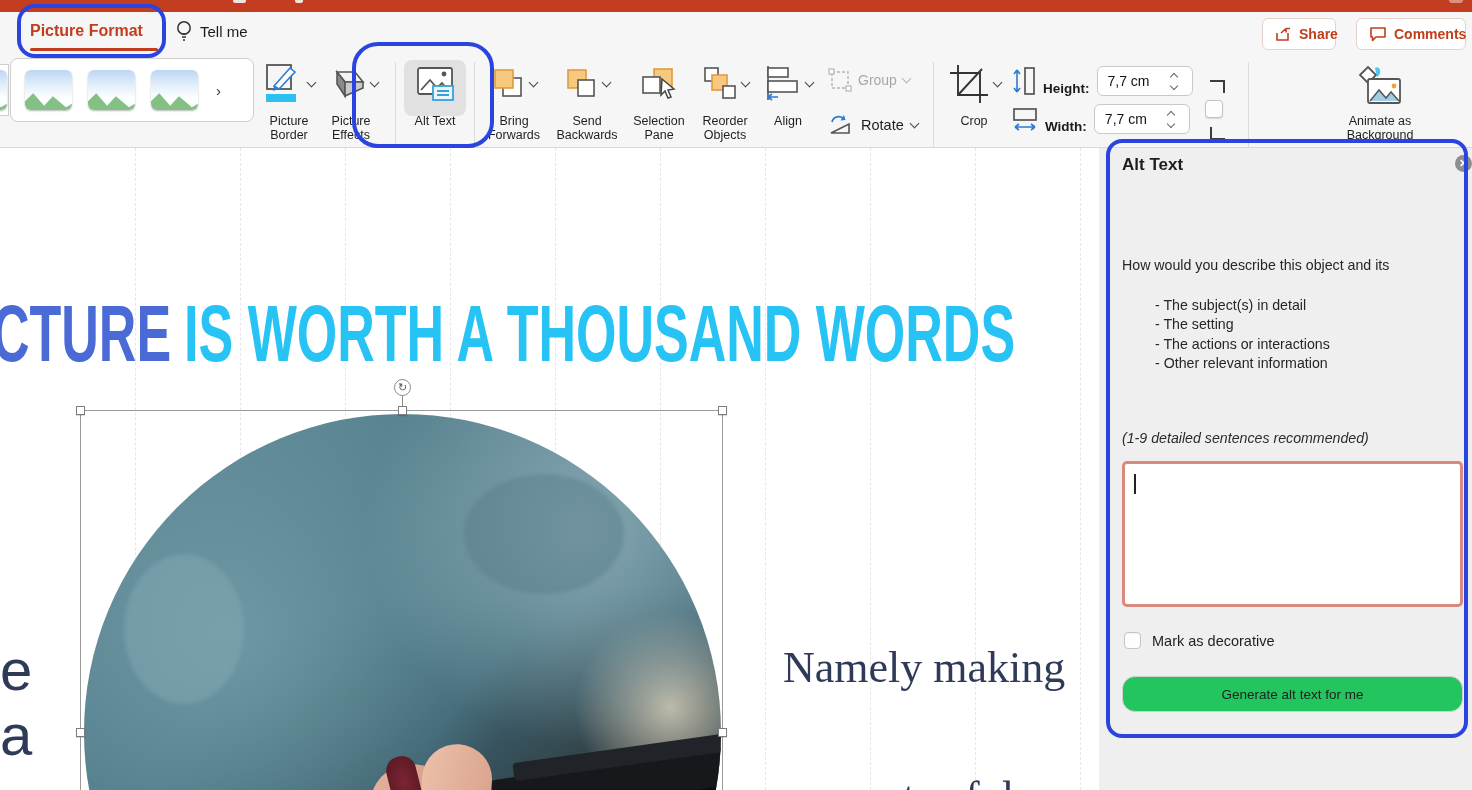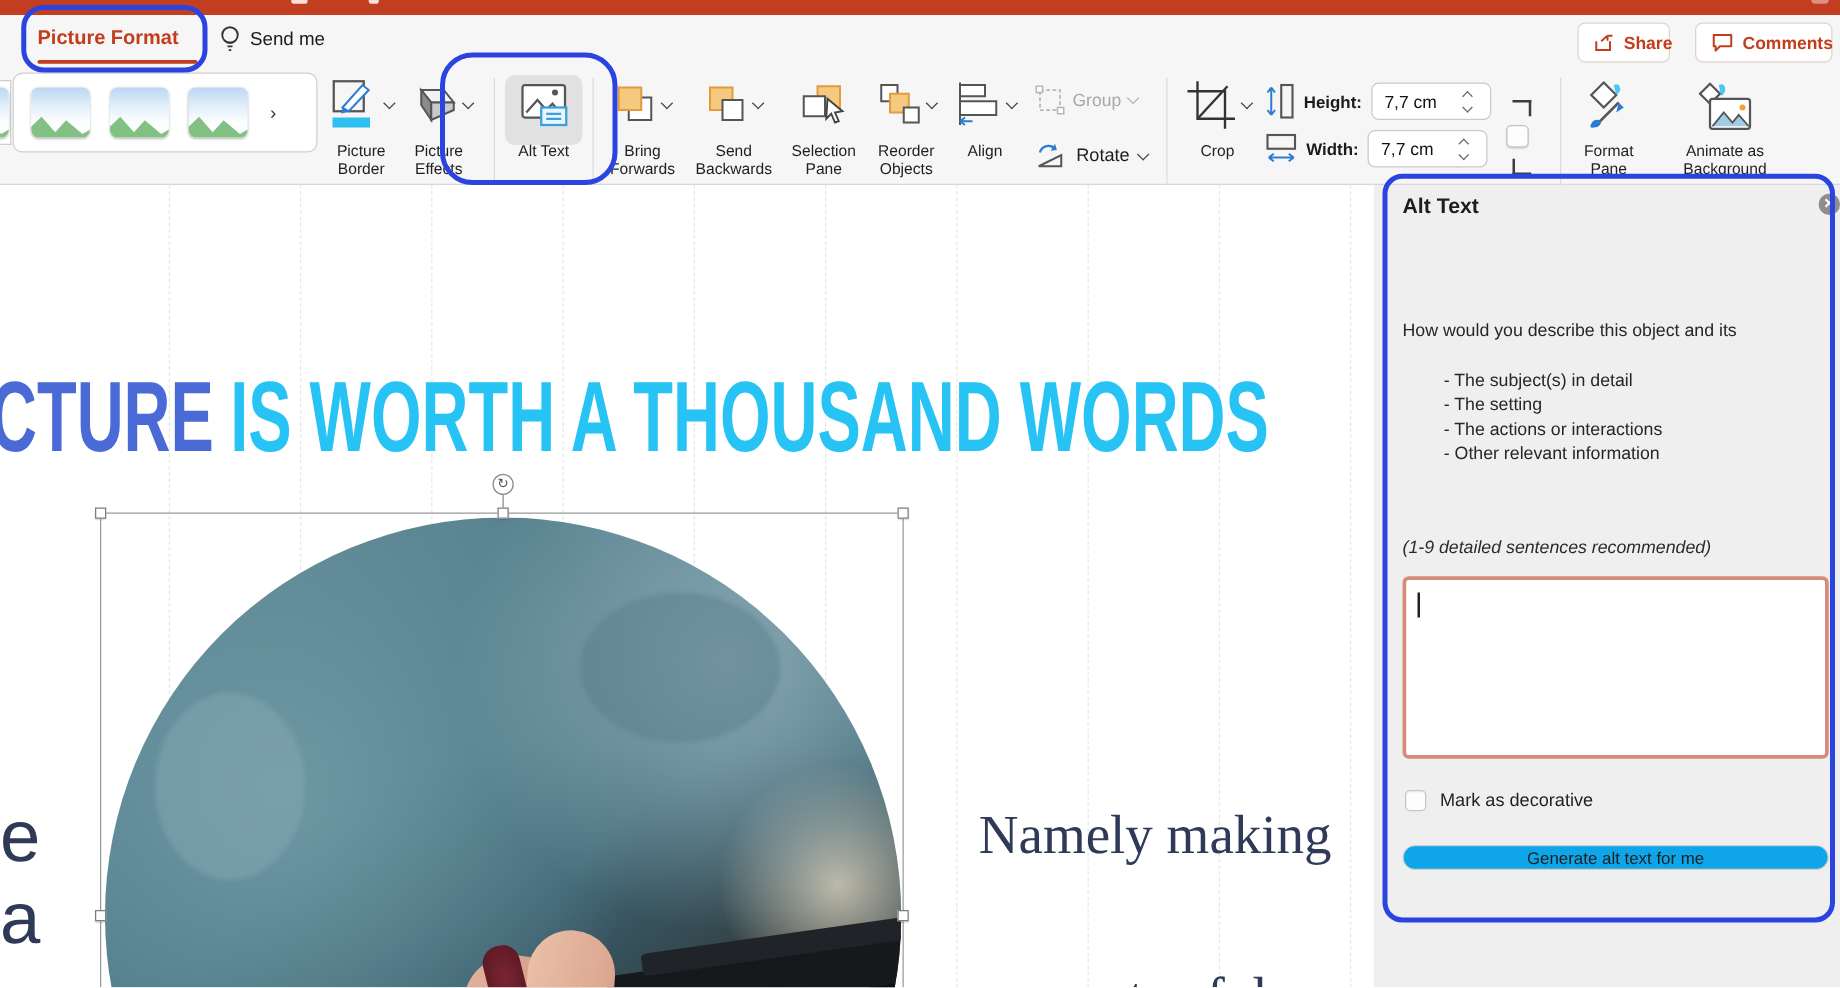--- a/index.html
+++ b/index.html
@@ -29,21 +29,21 @@
   .gal-more { font-size:15px; color:#333; margin-left:2px; }
 
   .grp { position:absolute; top:46px; text-align:center; }
   .grp .ic { height:52px; display:flex; align-items:center; justify-content:center; gap:4px; }
   .grp .lbl { font-size:12.5px; color:#1f1f1f; line-height:1.12; margin-top:4px; }
   .chev { width:7px; height:7px; border-right:1.6px solid #444; border-bottom:1.6px solid #444; transform:rotate(45deg); margin-top:-4px; flex:none; }
   .vsep { position:absolute; top:50px; width:1px; height:86px; background:#dcdcdc; }
 
   .alt-btn-bg { position:absolute; left:404px; top:48px; width:62px; height:56px; background:#e1e1e1; border-radius:8px; }
 
-  .dim-row { position:absolute; display:flex; align-items:center; gap:7px; }
+  .dim-row { position:absolute; display:flex; align-items:flex-end; gap:7px; }
   .dim-label { font-size:13.5px; color:#1b1b1b; font-weight:bold; }
   .field { width:96px; height:30px; background:#fff; border:1px solid #c9c9c9; border-radius:6px; display:flex; align-items:center; }
   .field input { border:none; outline:none; width:66px; font-size:14px; padding-left:10px; font-family:"Liberation Sans",sans-serif; color:#111; background:transparent; }
   .stepper { display:flex; flex-direction:column; gap:3px; align-items:center; width:20px; }
   .stepper .chev { border-color:#666; margin:0; width:6px; height:6px; }
   .stepper .up { transform:rotate(-135deg); }
   .corner-tl { position:absolute; left:1210px; top:68px; width:15px; height:13px; border-top:2px solid #3c3c3c; border-right:2px solid #3c3c3c; }
   .corner-br { position:absolute; left:1210px; top:115px; width:15px; height:13px; border-bottom:2px solid #3c3c3c; border-left:2px solid #3c3c3c; }
   .aspect-box { position:absolute; left:1205px; top:88px; width:18px; height:18px; background:#fdfdfd; border:1px solid #c2c2c2; border-radius:4px; box-shadow:0 1px 1px rgba(0,0,0,.12); }
 
@@ -83,21 +83,21 @@
   .pane-title { position:absolute; left:23px; top:7px; font-size:17px; font-weight:bold; color:#1d1d1d; }
   .pane-close { position:absolute; left:356px; top:7px; width:17px; height:17px; border-radius:50%; background:#8e8e8e; color:#fff; font-size:11px; text-align:center; line-height:16px; font-weight:bold; }
   .pane-desc { position:absolute; left:23px; top:108px; width:345px; font-size:14.2px; color:#262626; line-height:19.4px; }
   .pane-bullets { position:absolute; left:56px; top:148px; width:310px; font-size:14.2px; color:#262626; line-height:19.4px; }
   .pane-rec { position:absolute; left:23px; top:282px; font-size:14.2px; font-style:italic; color:#2b2b2b; }
   .pane-ta { position:absolute; left:23px; top:313px; width:341px; height:146px; background:#fff; border:3px solid #d88b7d; border-radius:5px; }
   .caret { position:absolute; left:9px; top:10px; width:1.5px; height:20px; background:#222; }
   .pane-check-row { position:absolute; left:25px; top:484px; display:flex; align-items:center; gap:11px; }
   .checkbox { width:17px; height:17px; background:#fdfdfd; border:1px solid #c5c5c5; border-radius:4px; box-shadow:inset 0 1px 1px rgba(0,0,0,.05); }
   .check-label { font-size:14.5px; color:#1f1f1f; }
-  .pane-gen { position:absolute; left:23px; top:528px; width:341px; height:20px; background:#0ea5e9; border:1px solid #cfcfcf; border-radius:13px; font-size:13.5px; color:#1f1f1f; display:flex; align-items:center; justify-content:center; font-family:"Liberation Sans",sans-serif; }
+  .pane-gen { position:absolute; left:23px; top:528px; width:341px; height:36px; background:#22c55e; border:1px solid #cfcfcf; border-radius:13px; font-size:13.5px; color:#1f1f1f; display:flex; align-items:center; justify-content:center; font-family:"Liberation Sans",sans-serif; }
 
   
   .annot { position:absolute; border:4px solid #2b43df; pointer-events:none; }
   .annot-tab { left:17px; top:4px; width:149px; height:54px; border-radius:18px; }
   .annot-alt { left:352px; top:42px; width:142px; height:106px; border-radius:26px; }
   .annot-pane { left:1106px; top:139px; width:362px; height:599px; border-radius:16px; }
 
   svg { display:block; }
 </style>
 </head>
@@ -116,21 +116,21 @@
     <div class="tab">Picture Format</div>
     <div class="tab-underline"></div>
 
     <div class="tellme">
       <span>
         <svg width="16" height="22" viewBox="0 0 16 22">
             <circle cx="8" cy="8" r="6.2" fill="none" stroke="#333" stroke-width="1.5"></circle>
             <path d="M6 14 h4 M6 17 h4 M7 20 h2" stroke="#333" stroke-width="1.4" fill="none"></path>
           </svg>
       </span>
-      <span>Send me</span>
+      <span>Tell me</span>
     </div>
 
     <div class="topbtn share">
       <span>
         <svg width="17" height="16" viewBox="0 0 17 16">
             <path d="M2 7 v7 h11 v-7" fill="none" stroke="#c23d1b" stroke-width="1.6"></path>
             <path d="M5 6 L10 1.5 M10 1.5 h4 M10 1.5 v4" fill="none" stroke="#c23d1b" stroke-width="1.6" transform="translate(1,1)"></path>
           </svg>
       </span>
       <span>Share</span>
@@ -343,34 +343,20 @@
         </div>
       </div>
     </div>
 
     <div class="corner-tl"></div>
     <div class="aspect-box"></div>
     <div class="corner-br"></div>
 
     <div class="vsep" style="left:1248px;"></div>
 
-    <div class="grp" style="left:1255px; width:64px;">
-      <div class="ic">
-        <span>
-          <svg width="44" height="44" viewBox="0 0 44 44">
-            <path d="M8 14 L18 4 L28 14 L18 24 z" fill="#fff" stroke="#555" stroke-width="1.8"></path>
-            <path d="M26 6 q4 -2 5 2 q1 3 -3 6" fill="#2bc0f0" opacity=".85"></path>
-            <path d="M12 38 Q20 30 30 20" stroke="#555" stroke-width="2" fill="none"></path>
-            <path d="M10 40 q-4 1 -2 -3 q2 -4 6 -3 q3 1 1 4 q-2 2 -5 2" fill="#2b7cd3"></path>
-            <path d="M30 20 l4 4 -6 4 z" fill="#2b7cd3"></path>
-          </svg>
-        </span>
-      </div>
-      <div class="lbl">Format Pane</div>
-    </div>
 
     <div class="grp" style="left:1336px; width:88px;">
       <div class="ic">
         <span>
           <svg width="52" height="46" viewBox="0 0 52 46">
             <path d="M6 14 L14 6 L22 14 L14 22 z" fill="#fff" stroke="#555" stroke-width="1.8"></path>
             <path d="M21 7 q4 -2 5 2 q1 4 -3 7" fill="#2bc0f0" opacity=".85"></path>
             <rect x="14" y="18" width="32" height="24" rx="2" fill="#fff" stroke="#555" stroke-width="1.8"></rect>
             <circle cx="40" cy="25" r="2.4" fill="#f0a13a"></circle>
             <path d="M16 40 l9-11 7 8 5-6 8 9" fill="#9fcde6" stroke="#555" stroke-width="1.5"></path>

